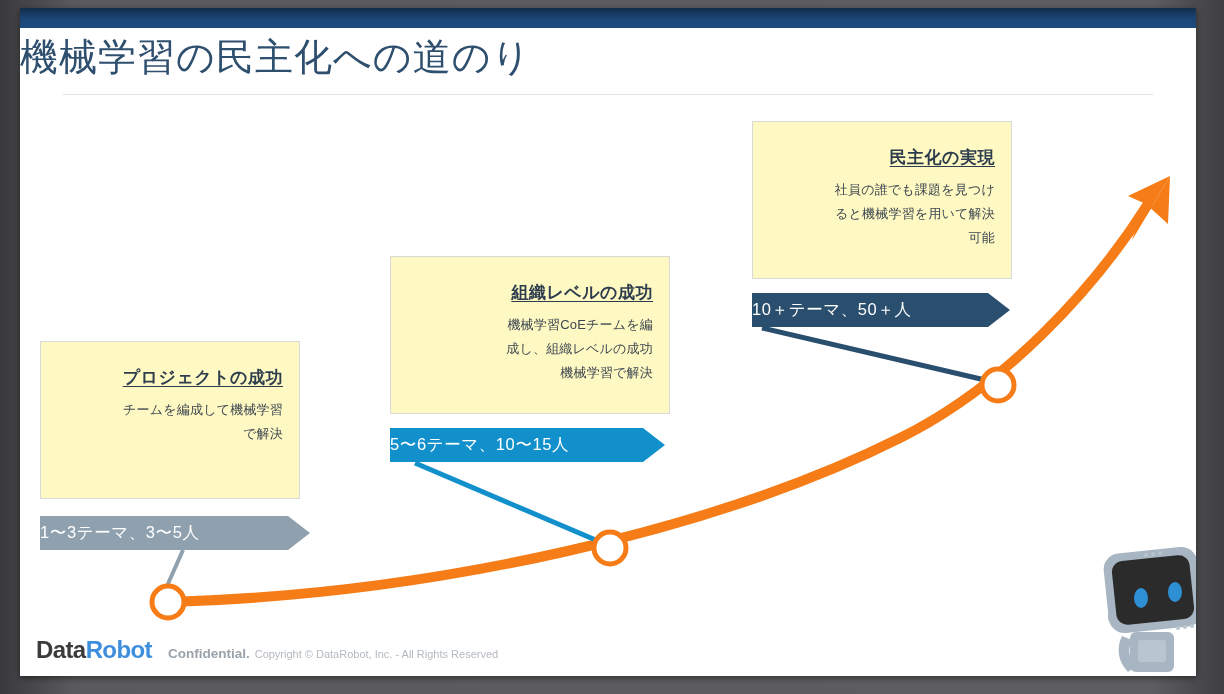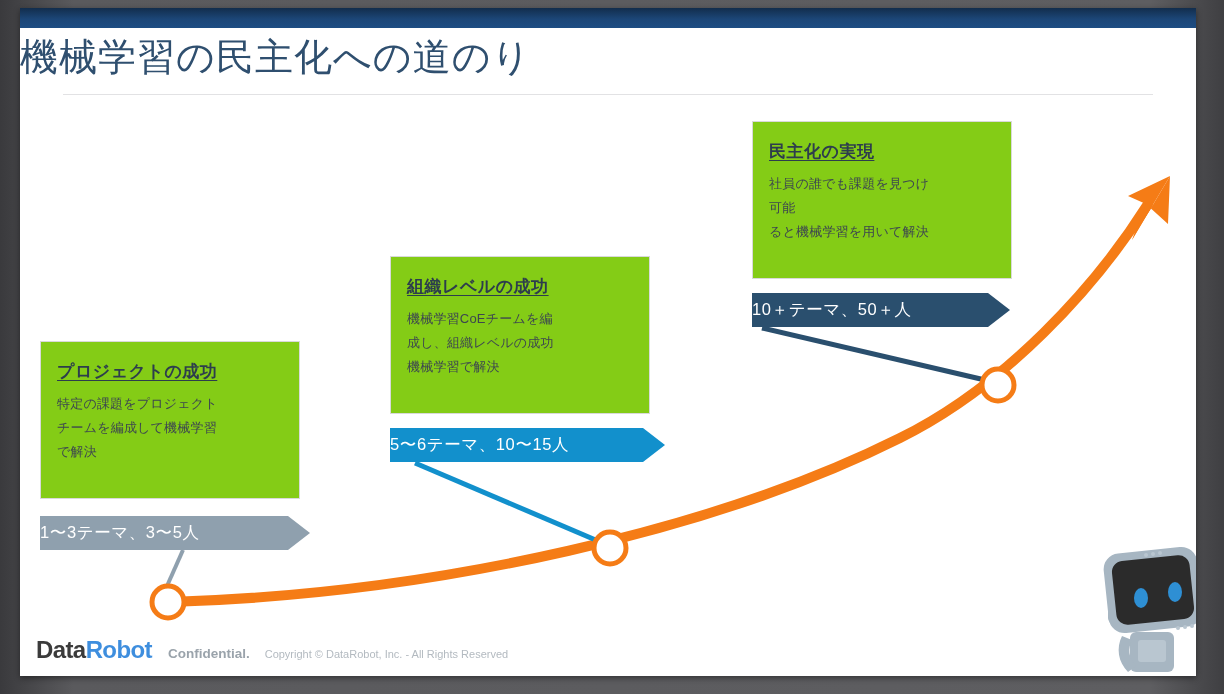--- a/index.html
+++ b/index.html
@@ -69,43 +69,44 @@
     left: 0;
     top: 0;
     width: 1176px;
     height: 668px;
   }
 
   
   .callout {
     position: absolute;
     box-sizing: border-box;
-    background: #84cc16;
+    background: #fef9c3;
     border: 1px solid #d9d9da;
-    padding: 18px 16px 10px 16px;
+    padding: 24px 16px 10px 16px;
+    text-align: right;
   }
   .callout-head {
     font-size: 17px;
     font-weight: bold;
     color: #2d3d4d;
     text-decoration: underline;
     text-underline-offset: 3px;
     letter-spacing: 0.5px;
     margin-bottom: 9px;
     white-space: nowrap;
   }
   .callout-body {
     font-size: 13px;
     color: #3d4650;
     line-height: 1.85;
     letter-spacing: 0.2px;
   }
 
   #callout-1 { left: 20px;  top: 333px; width: 260px; height: 158px; }
-  #callout-2 { left: 370px; top: 248px; width: 260px; height: 158px; }
+  #callout-2 { left: 370px; top: 248px; width: 280px; height: 158px; }
   #callout-3 { left: 732px; top: 113px; width: 260px; height: 158px; }
 
   
   .chevron {
     position: absolute;
     height: 34px;
     display: flex;
     align-items: center;
     box-sizing: border-box;
     color: #ffffff;
@@ -134,21 +135,21 @@
   }
   .logo .logo-data  { color: #3b3b3b; }
   .logo .logo-robot { color: #3e8ede; }
   .footer-conf {
     margin-left: 16px;
     font-size: 13.5px;
     font-weight: bold;
     color: #9aa3ab;
   }
   .footer-copy {
-    margin-left: 15px;
+    margin-left: 5px;
     font-size: 11px;
     color: #b3bac0;
   }
 
   
   .robot {
     position: absolute;
     right: -16px;
     bottom: 0;
     width: 120px;
@@ -179,21 +180,20 @@
       <line x1="742" y1="320" x2="965" y2="372" stroke="#2a4f6e" stroke-width="5"></line>
 
       <circle cx="148" cy="594" r="16" fill="#ffffff" stroke="#f57c16" stroke-width="5"></circle>
       <circle cx="590" cy="540" r="16" fill="#ffffff" stroke="#f57c16" stroke-width="5"></circle>
       <circle cx="978" cy="377" r="16" fill="#ffffff" stroke="#f57c16" stroke-width="5"></circle>
     </svg>
 
     <div class="callout" id="callout-1">
       <div class="callout-head">プロジェクトの成功</div>
       <div class="callout-body">
-        <div>特定の課題をプロジェクト</div>
         <div>チームを編成して機械学習</div>
         <div>で解決</div>
       </div>
     </div>
     <div class="chevron" id="chevron-1">
       <span>1〜3テーマ、3〜5人</span>
     </div>
 
     <div class="callout" id="callout-2">
       <div class="callout-head">組織レベルの成功</div>
@@ -204,22 +204,22 @@
       </div>
     </div>
     <div class="chevron" id="chevron-2">
       <span>5〜6テーマ、10〜15人</span>
     </div>
 
     <div class="callout" id="callout-3">
       <div class="callout-head">民主化の実現</div>
       <div class="callout-body">
         <div>社員の誰でも課題を見つけ</div>
+        <div>ると機械学習を用いて解決</div>
         <div>可能</div>
-        <div>ると機械学習を用いて解決</div>
       </div>
     </div>
     <div class="chevron" id="chevron-3">
       <span>10＋テーマ、50＋人</span>
     </div>
 
     <div class="footer">
       <div class="logo">
         <span class="logo-data">Data</span><span class="logo-robot">Robot</span>
       </div>

